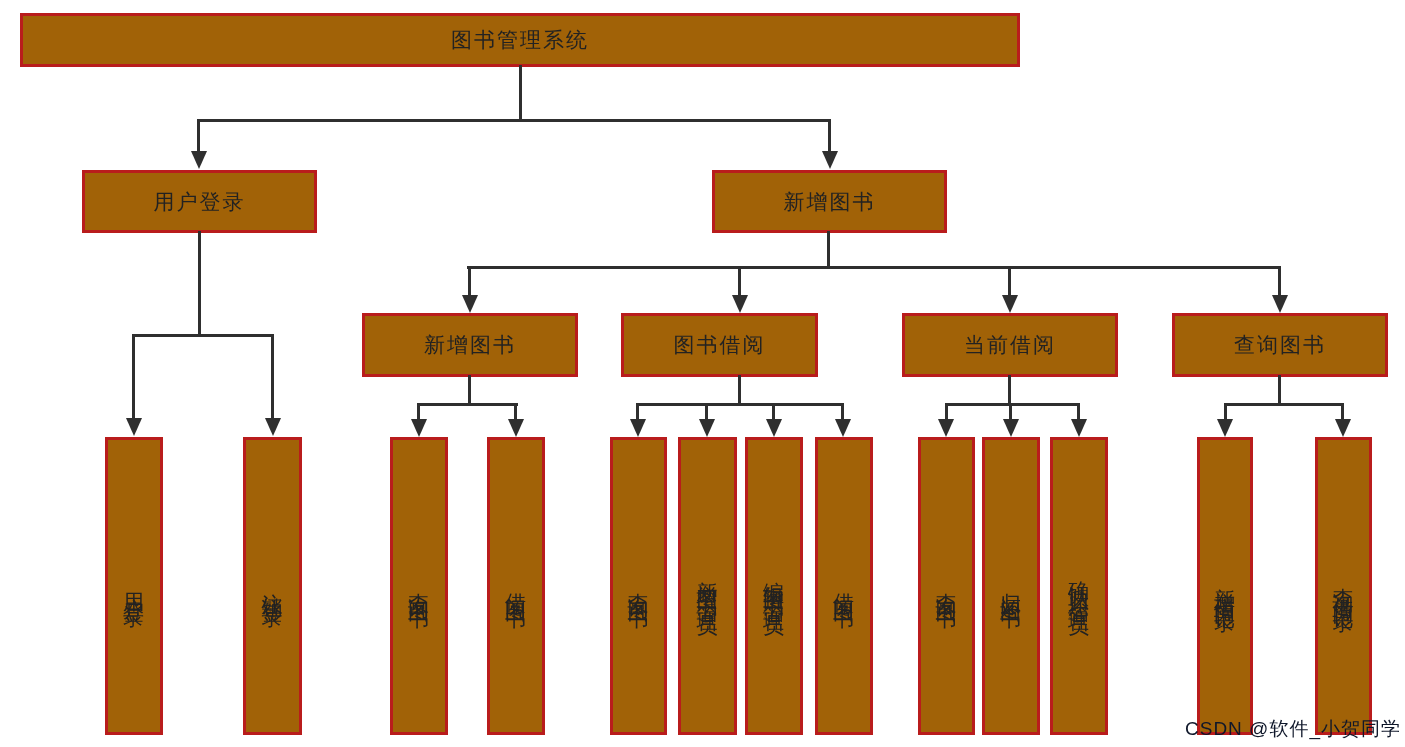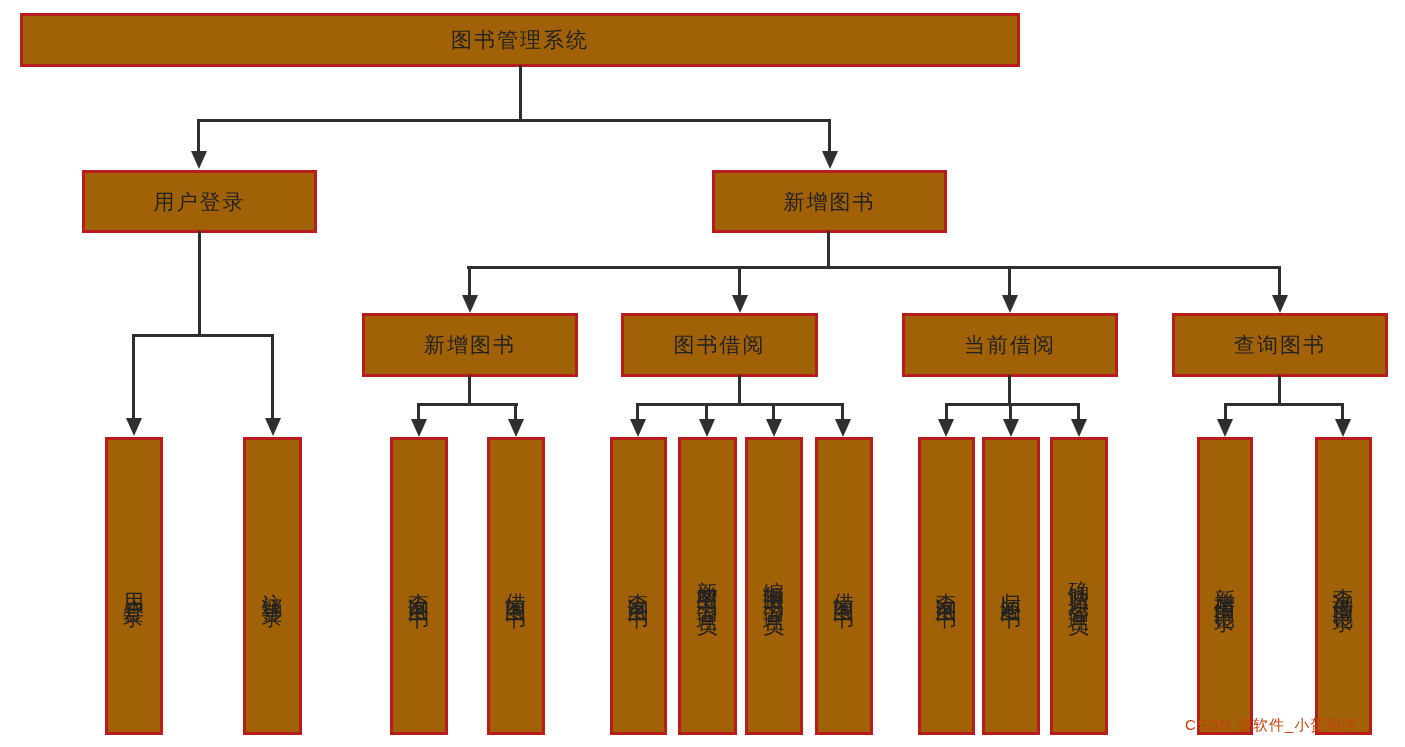--- a/index.html
+++ b/index.html
@@ -43,23 +43,23 @@
     width: 0;
     height: 0;
     border-left: 8px solid transparent;
     border-right: 8px solid transparent;
     border-top: 18px solid #2f2f2f;
   }
   .watermark {
     position: absolute;
     left: 1185px;
     top: 716px;
-    font-size: 15px;
+    font-size: 19px;
     letter-spacing: 1px;
-    color: #c2410c;
+    color: #0f172a;
     z-index: 5;
     white-space: nowrap;
   }
 </style>
 </head>
 <body>
 
 <div class="canvas">
 
   <div class="box h-label" style="left:20px; top:13px; width:1000px; height:54px;">图书管理系统</div>

